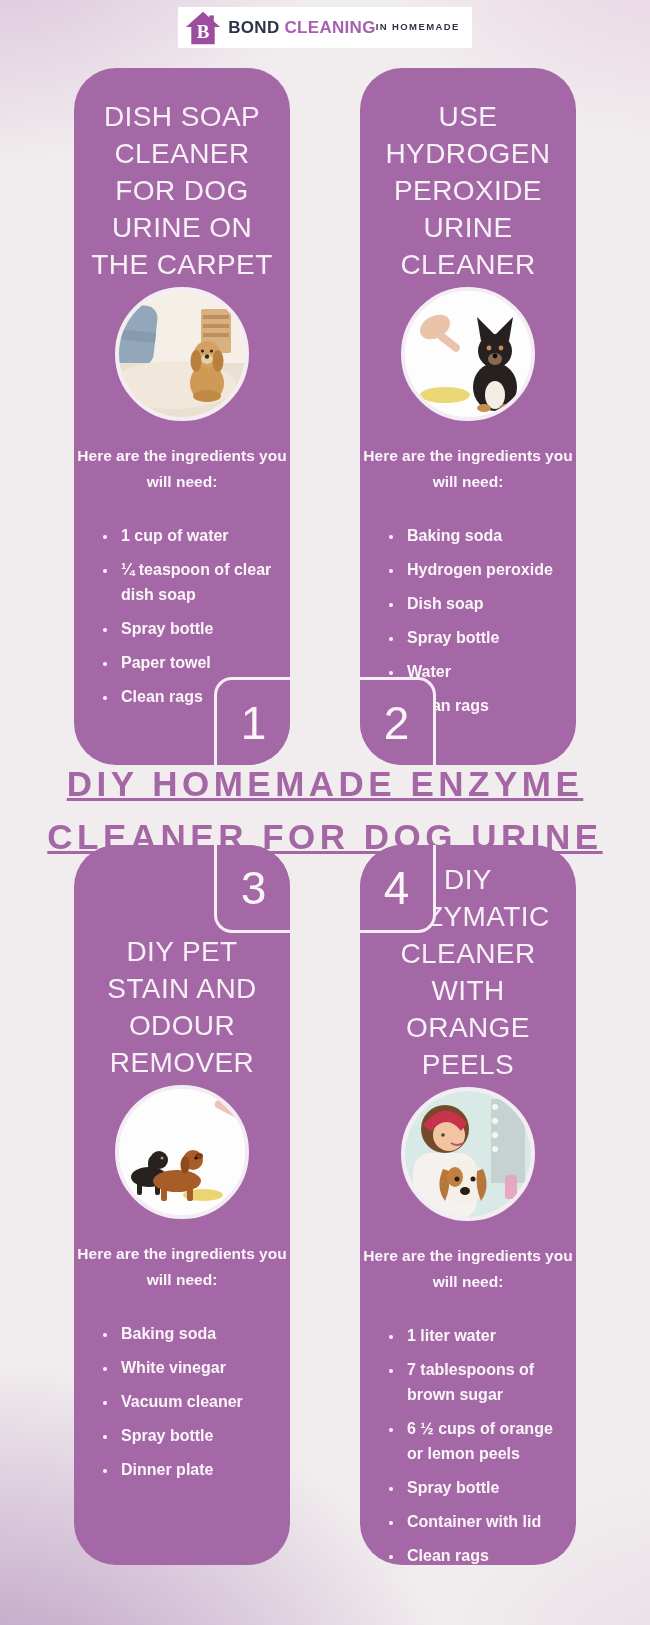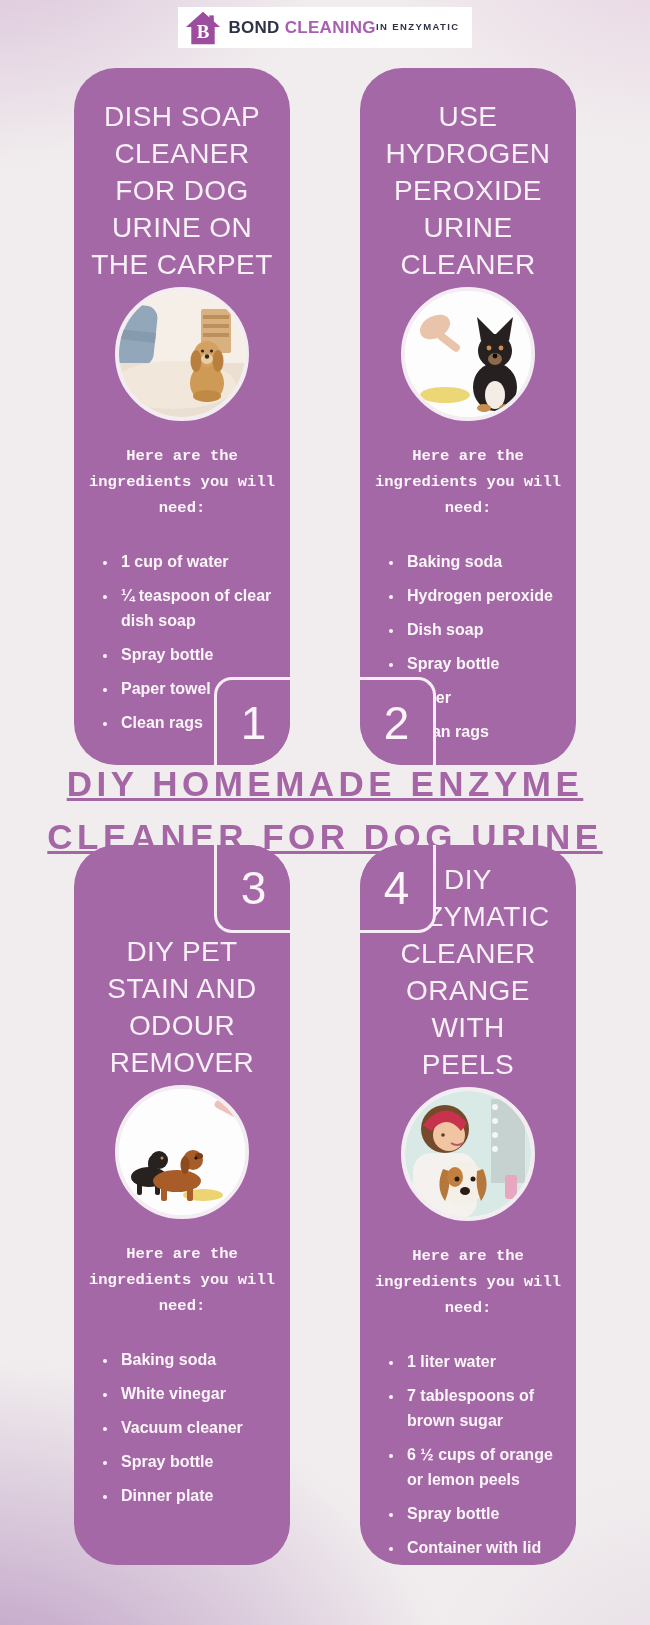--- a/index.html
+++ b/index.html
@@ -35,21 +35,21 @@
   }
   .card-title{margin-top:30px;text-align:center;font-size:28px;line-height:37px;letter-spacing:.4px;color:#f7f0f6;}
   .card-title span{display:block;}
   .card--n3 .card-title{margin-top:88px;}
   .card--n4 .card-title{margin-top:16px;}
   .photo-circle{
     width:126px;height:126px;border-radius:50%;overflow:hidden;
     border:4px solid #f4ecf3;margin:4px auto 0;background:#fff;
   }
   .photo-circle svg{display:block;width:126px;height:126px;}
-  .intro{margin:22px 2px 0;text-align:center;font-size:15.5px;font-weight:bold;line-height:26px;font-family:Liberation Mono, monospace;}
+  .intro{margin:22px 2px 0;text-align:center;font-size:15.5px;font-weight:bold;line-height:26px;}
   .ing-list{margin:28px 0 0;padding:0 6px 0 44px;font-size:16px;font-weight:bold;line-height:25px;text-align:left;}
   .ing-list li{margin-bottom:9px;padding-left:3px;}
   .ing-list li::marker{font-size:13px;}
   
   .badge{
     position:absolute;width:76px;height:88px;box-sizing:border-box;
     display:flex;align-items:center;justify-content:center;
     font-size:46px;color:#fbf5f9;background:#a468a6;
   }
   .badge-br{right:0;bottom:0;border-top:3px solid #f6eef4;border-left:3px solid #f6eef4;border-top-left-radius:18px;}
@@ -75,21 +75,21 @@
       <svg width="36" height="36" viewBox="0 0 40 40">
         <rect x="27" y="6" width="5" height="10" fill="#9c4d9e"></rect>
         <path d="M20 2 L39 19 L33 19 L33 38 L7 38 L7 19 L1 19 Z" fill="#9c4d9e"></path>
         <text x="20" y="31" text-anchor="middle" font-family="Liberation Serif, serif" font-size="21" font-weight="bold" fill="#ffffff">B</text>
       </svg>
       <div class="logo-text">
         <div class="logo-line1">
           <span>BOND</span>
           <span class="accent">CLEANING</span>
         </div>
-        <div class="logo-line2">IN ENZYMATIC</div>
+        <div class="logo-line2">IN HOMEMADE</div>
       </div>
     </div>
   </div>
 
   <div class="cards-row row1">
 
     <div class="card card--n1">
       <div class="card-title">
         <span>DISH SOAP</span>
         <span>CLEANER</span>
@@ -222,22 +222,22 @@
         <li>Dinner plate</li>
       </ul>
     </div>
 
     <div class="card card--n4">
       <div class="badge badge-tl">4</div>
       <div class="card-title">
         <span>DIY</span>
         <span>ENZYMATIC</span>
         <span>CLEANER</span>
+        <span>WITH</span>
         <span>ORANGE</span>
-        <span>WITH</span>
         <span>PEELS</span>
       </div>
       <div class="photo-circle">
         <svg viewBox="0 0 126 126">
           <rect width="126" height="126" fill="#d9e9e6"></rect>
           <rect x="86" y="8" width="34" height="84" fill="#c5d2cf"></rect>
           <g fill="#ffffff" opacity=".8">
             <circle cx="90" cy="16" r="3"></circle>
               <circle cx="90" cy="30" r="3"></circle>
             <circle cx="90" cy="44" r="3"></circle>

